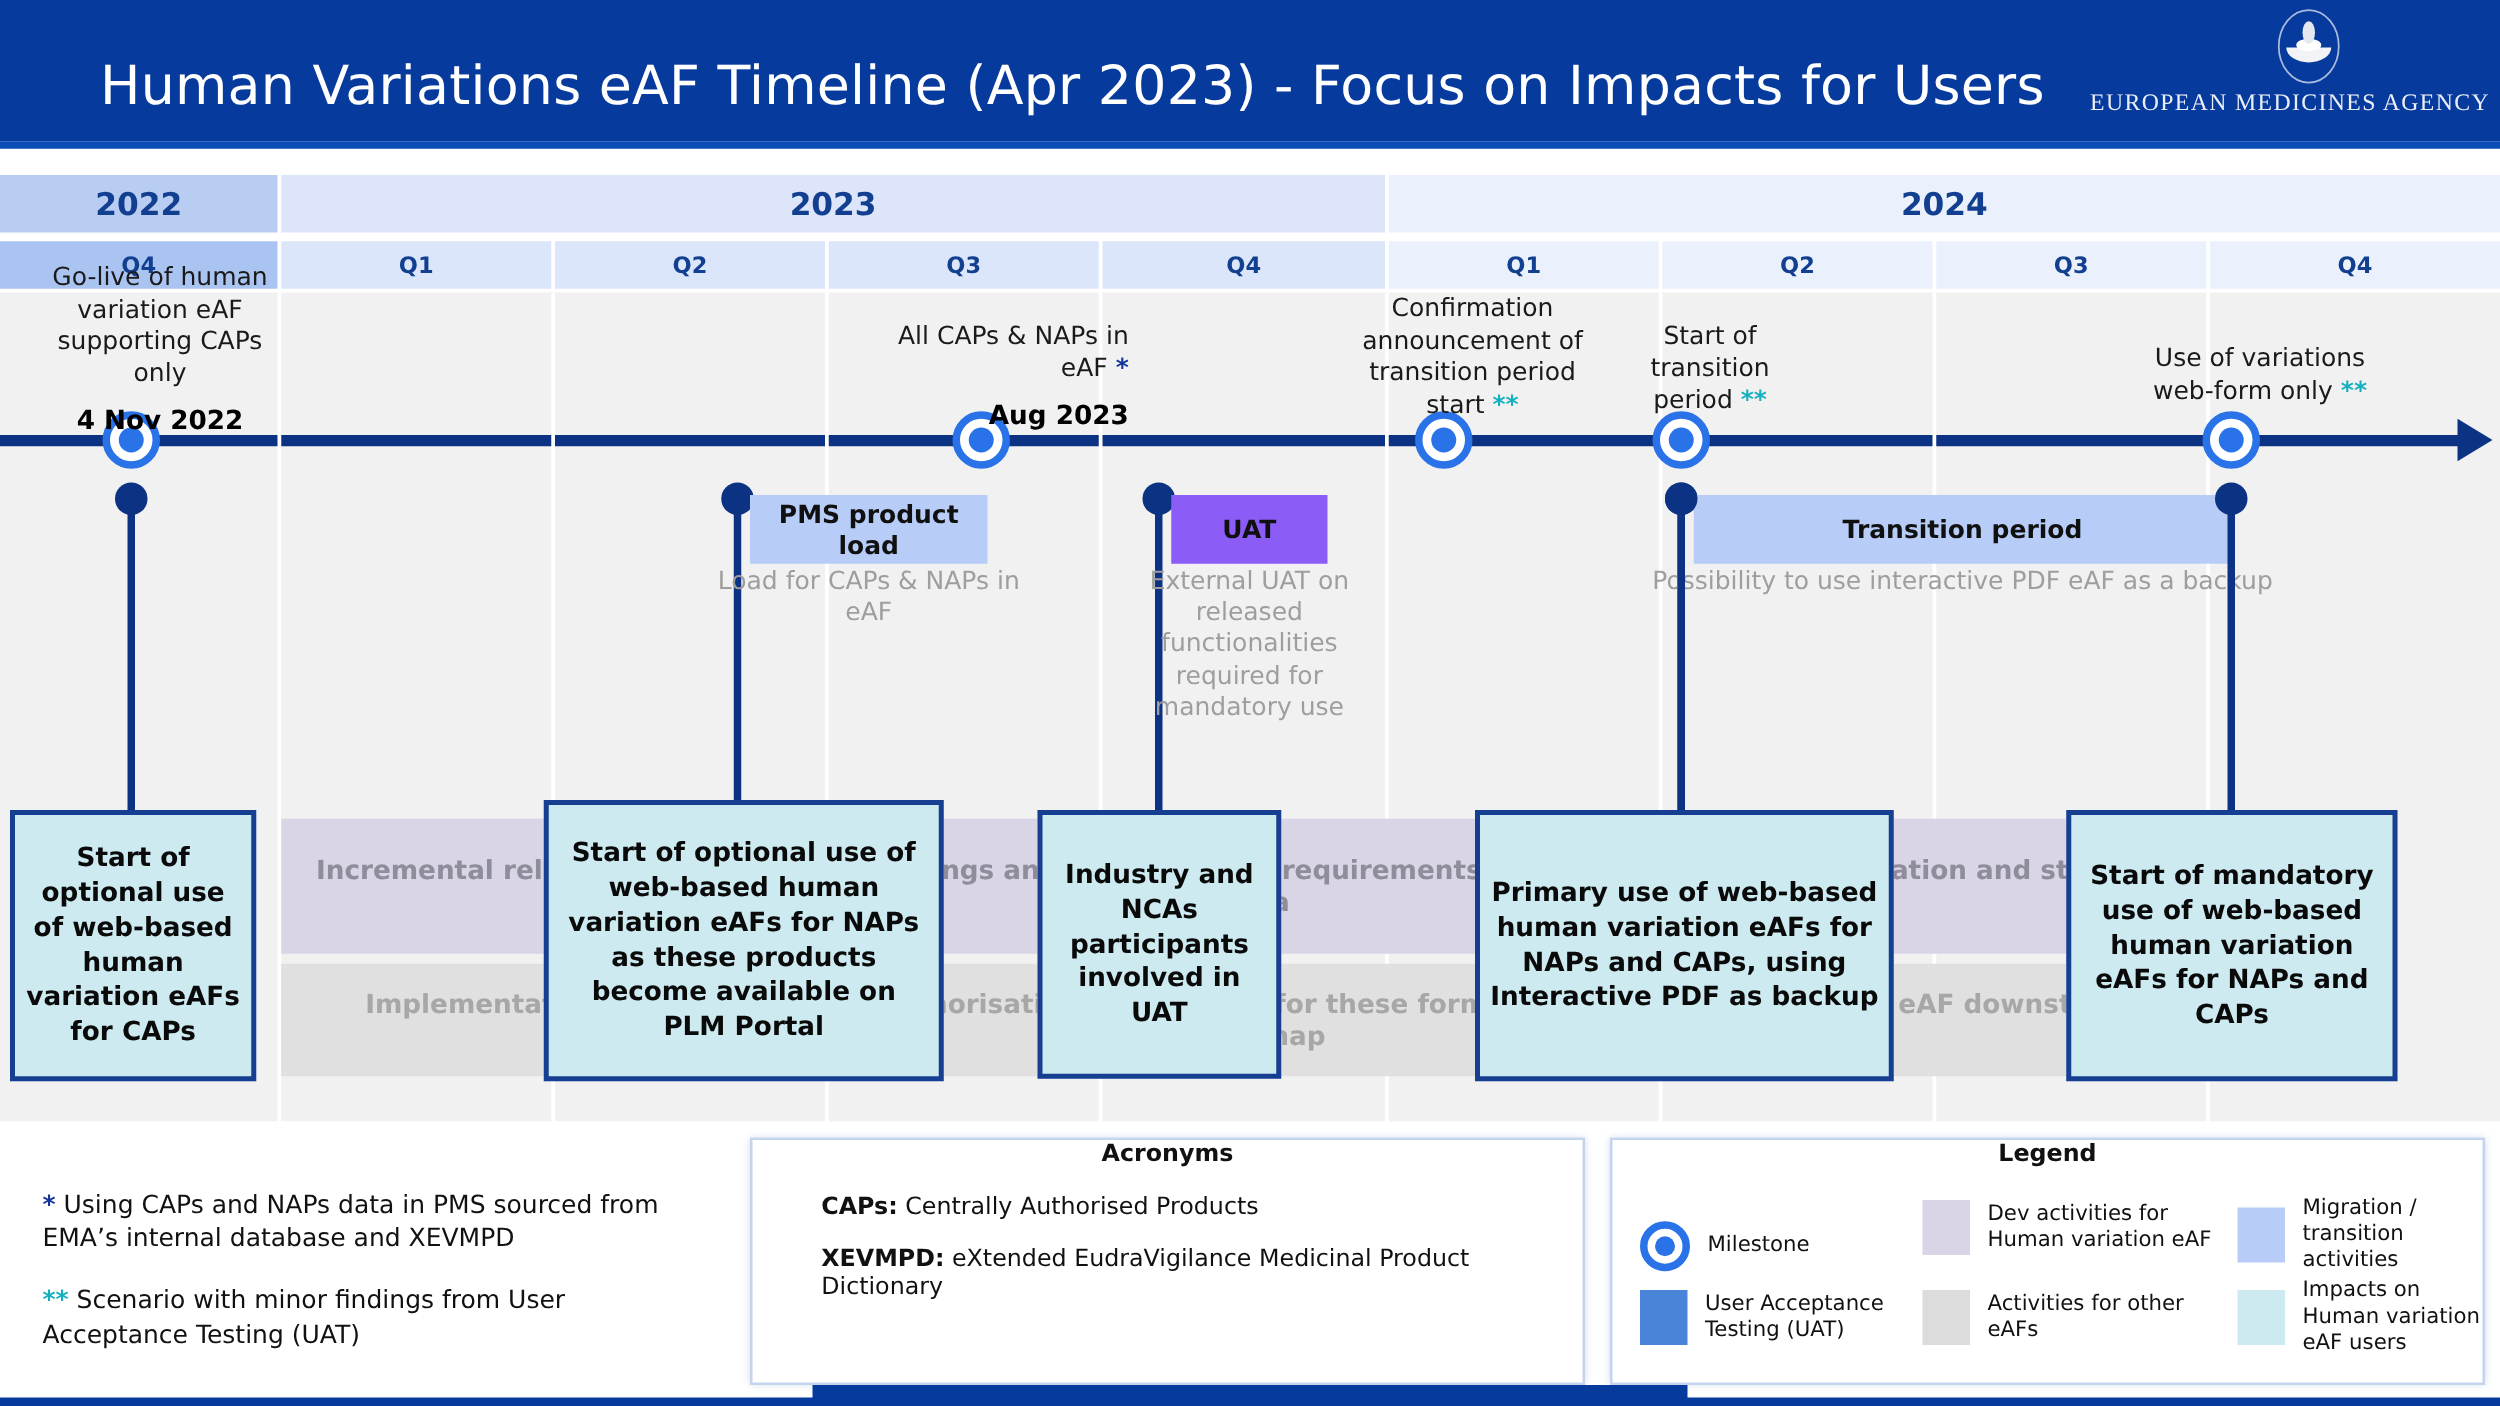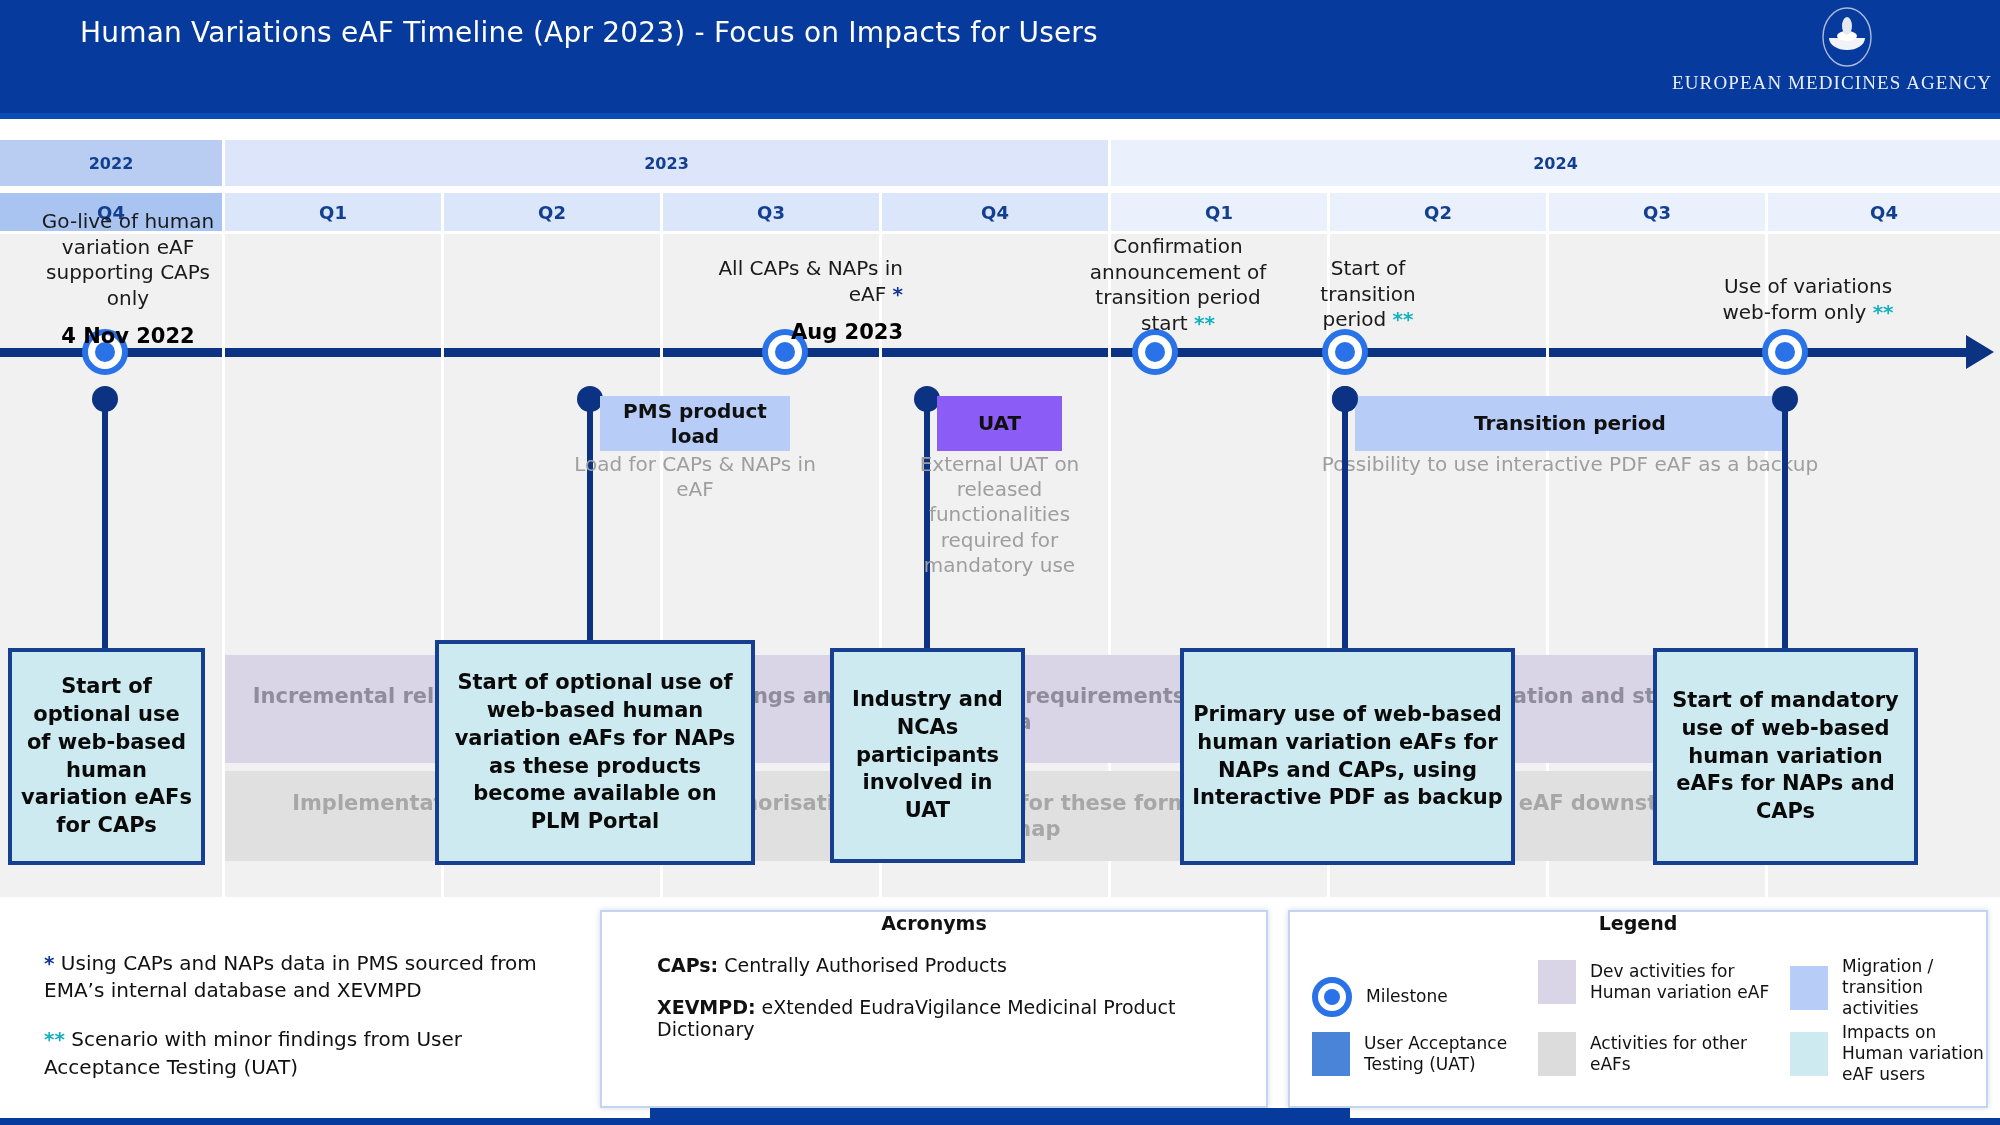--- a/index.html
+++ b/index.html
@@ -9,41 +9,41 @@
     font-family:"DejaVu Sans","Liberation Sans",sans-serif;
     overflow:hidden;
     position:relative;
   }
   
   #header{
     position:absolute;left:0;top:0;width:2000px;height:113px;
     background:#063a9c;
   }
   #header-title{
-    position:absolute;left:80px;top:16px;
-    font-size:28px;color:#ffffff;font-weight:400;
+    position:absolute;left:80px;top:44px;
+    font-size:43px;color:#ffffff;font-weight:400;
     letter-spacing:0.2px;white-space:nowrap;
   }
   #ema-mark{
     position:absolute;right:122px;top:6px;width:62px;height:62px;
   }
   #ema-logo-text{
     position:absolute;right:8px;top:72px;
     font-family:"Liberation Serif","DejaVu Serif",serif;
     font-size:19px;color:#e9eef8;letter-spacing:1.1px;white-space:nowrap;
   }
   #header-underline{
     position:absolute;left:0;top:113px;width:2000px;height:6px;background:#0a4bb5;
   }
   
   #yearbar{position:absolute;left:0;top:140px;width:2000px;height:46px;}
   .yearcell{
     position:absolute;top:0;height:46px;
     display:flex;align-items:center;justify-content:center;
-    font-size:16px;font-weight:bold;color:#123f8f;
+    font-size:25px;font-weight:bold;color:#123f8f;
   }
   #qbar{position:absolute;left:0;top:193px;width:2000px;height:38px;}
   .qcell{
     position:absolute;top:0;height:38px;
     display:flex;align-items:center;justify-content:center;
     font-size:18px;font-weight:bold;color:#123f8f;
   }
   
   #body-area{
     position:absolute;left:0;top:234px;width:2000px;height:663px;
@@ -101,21 +101,21 @@
   .fadeband.other{background:#e0e0e0;color:#a7a7a7;font-weight:bold;}
   
   .impactbox{
     position:absolute;background:#cdeaf0;border:4px solid #163f91;
     box-sizing:border-box;
     display:flex;align-items:center;justify-content:center;text-align:center;
     font-size:21px;font-weight:bold;color:#0a0a0a;line-height:1.32;
     padding:6px 8px;
   }
   
-  #footnotes{position:absolute;left:44px;top:950px;width:540px;}
+  #footnotes{position:absolute;left:34px;top:950px;width:540px;}
   .fnote{font-size:20px;color:#111111;line-height:1.36;margin-bottom:22px;}
   .panel{
     position:absolute;background:#ffffff;border:2px solid #c4d4ef;
     box-shadow:0 0 6px rgba(120,150,200,.35);
     box-sizing:border-box;
   }
   .panel-title{
     text-align:center;font-size:19px;font-weight:bold;color:#111;
   }
   #acronyms{left:600px;top:910px;width:668px;height:198px;}

